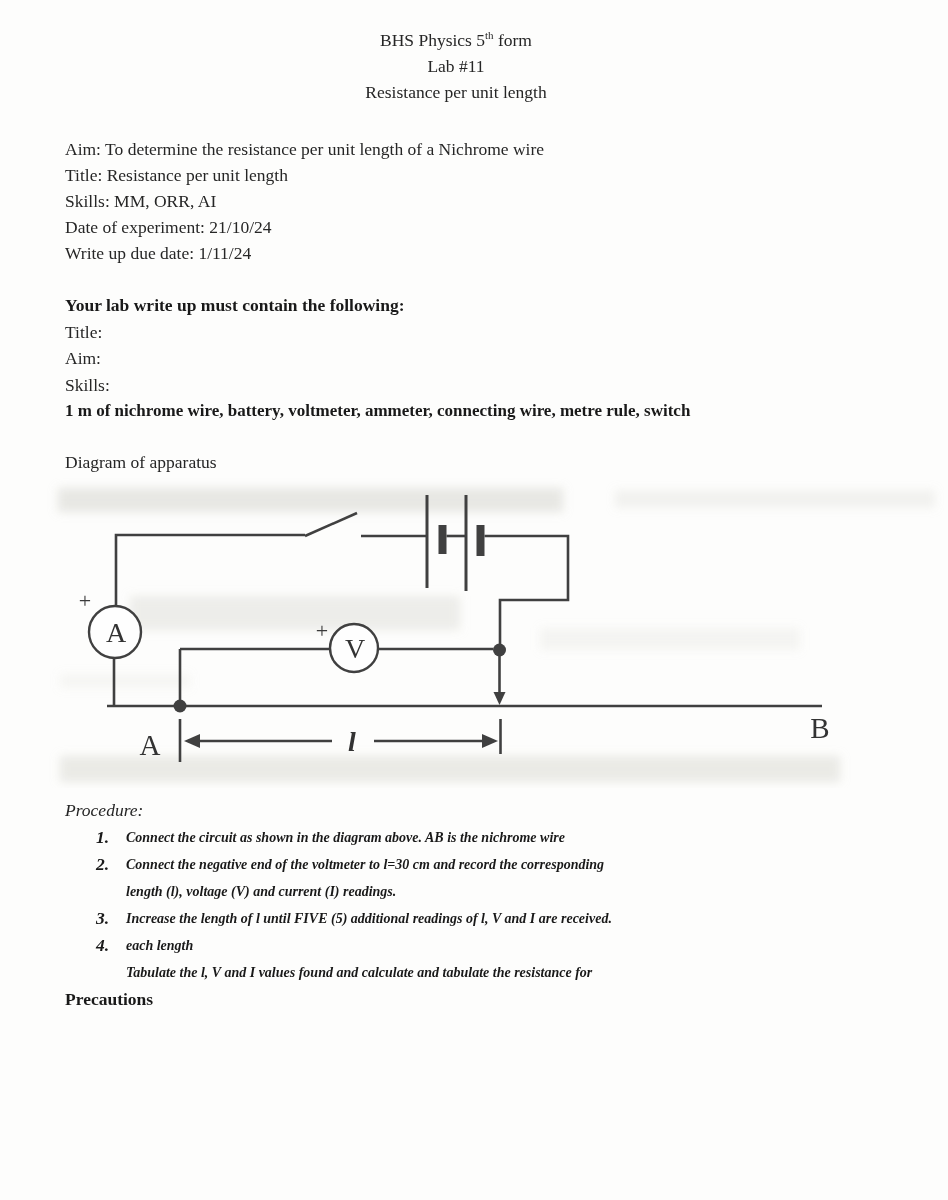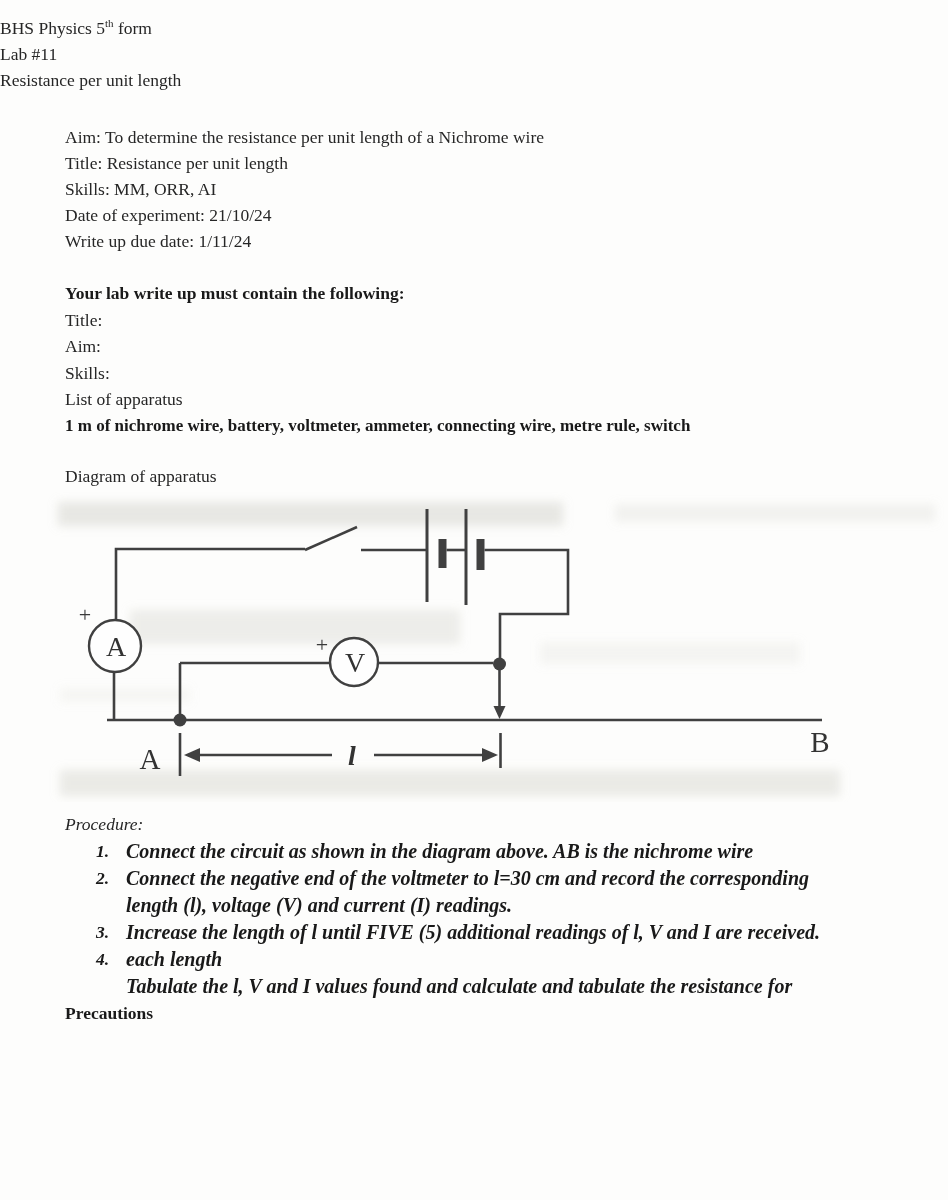--- a/index.html
+++ b/index.html
@@ -6,23 +6,23 @@
   .page{
     position:relative;
     width:948px;height:1200px;
     background:var(--paper,#fdfdfc);
     color:var(--ink,#262626);
     font-family:"Liberation Serif","DejaVu Serif",serif;
     font-size:17.5px;
     overflow:hidden;
   }
   .header{
-    padding-top:15px;
+    padding-top:27px;
     padding-right:36px;
-    text-align:left;
+    text-align:center;
     line-height:26px;
   }
   .sup{font-size:11px;vertical-align:super;line-height:0;}
   .info{margin:31px 0 0 65px;line-height:26px;white-space:nowrap;}
   .writeup{margin:26px 0 17px 65px;line-height:26.5px;white-space:nowrap;}
   .bold{font-weight:bold;color:var(--ink-bold,#1a1a1a);}
   .apparatus{font-weight:bold;color:var(--ink-bold,#1a1a1a);font-size:17px;}
   .diagram-caption{margin:24px 0 0 65px;line-height:26px;}
   .diagram-wrap{margin-top:3px;height:310px;}
   svg{display:block;}
@@ -33,21 +33,21 @@
   .dtext{font-family:"Liberation Serif","DejaVu Serif",serif;fill:#333333;}
   .meter-letter{font-size:28px;text-anchor:middle;}
   .node-letter{font-size:29px;text-anchor:middle;}
   .len-letter{font-size:28px;font-style:italic;font-weight:bold;text-anchor:middle;}
   .plus{font-size:22px;text-anchor:middle;fill:#3a3a3a;}
   .smudge{fill:var(--smudge,#d2d2cc);}
   .procedure{margin:9px 0 0 65px;line-height:27px;font-style:italic;}
   .steps{margin-left:31px;}
   .step{display:flex;}
   .step-num{width:30px;flex:none;font-weight:bold;color:var(--ink-bold,#1a1a1a);}
-  .step-text{font-weight:bold;color:var(--ink-bold,#1a1a1a);font-size:20px;white-space:nowrap;}
+  .step-text{font-weight:bold;color:var(--ink-bold,#1a1a1a);font-size:14px;white-space:nowrap;}
   .precautions{margin-left:65px;line-height:27px;font-weight:bold;color:var(--ink-bold,#1a1a1a);}
 </style>
 </head>
 <body>
 
 <div class="page">
 
   <div class="header">
     <div><span>BHS Physics 5</span><span class="sup">th</span><span> form</span></div>
     <div>Lab #11</div>
@@ -60,21 +60,20 @@
     <div>Skills: MM, ORR, AI</div>
     <div>Date of experiment: 21/10/24</div>
     <div>Write up due date: 1/11/24</div>
   </div>
 
   <div class="writeup">
     <div class="bold">Your lab write up must contain the following:</div>
     <div>Title:</div>
     <div>Aim:</div>
     <div>Skills:</div>
-    <div>List of apparatus</div>
     <div class="apparatus">1 m of nichrome wire, battery, voltmeter, ammeter, connecting wire, metre rule, switch</div>
   </div>
 
   <div class="diagram-caption">Diagram of apparatus</div>
 
   <div class="diagram-wrap">
     <svg width="948" height="310" viewBox="0 0 948 310">
       <defs>
         <filter id="blur" x="-30%" y="-30%" width="160%" height="160%">
             <feGaussianBlur stdDeviation="5"></feGaussianBlur>

